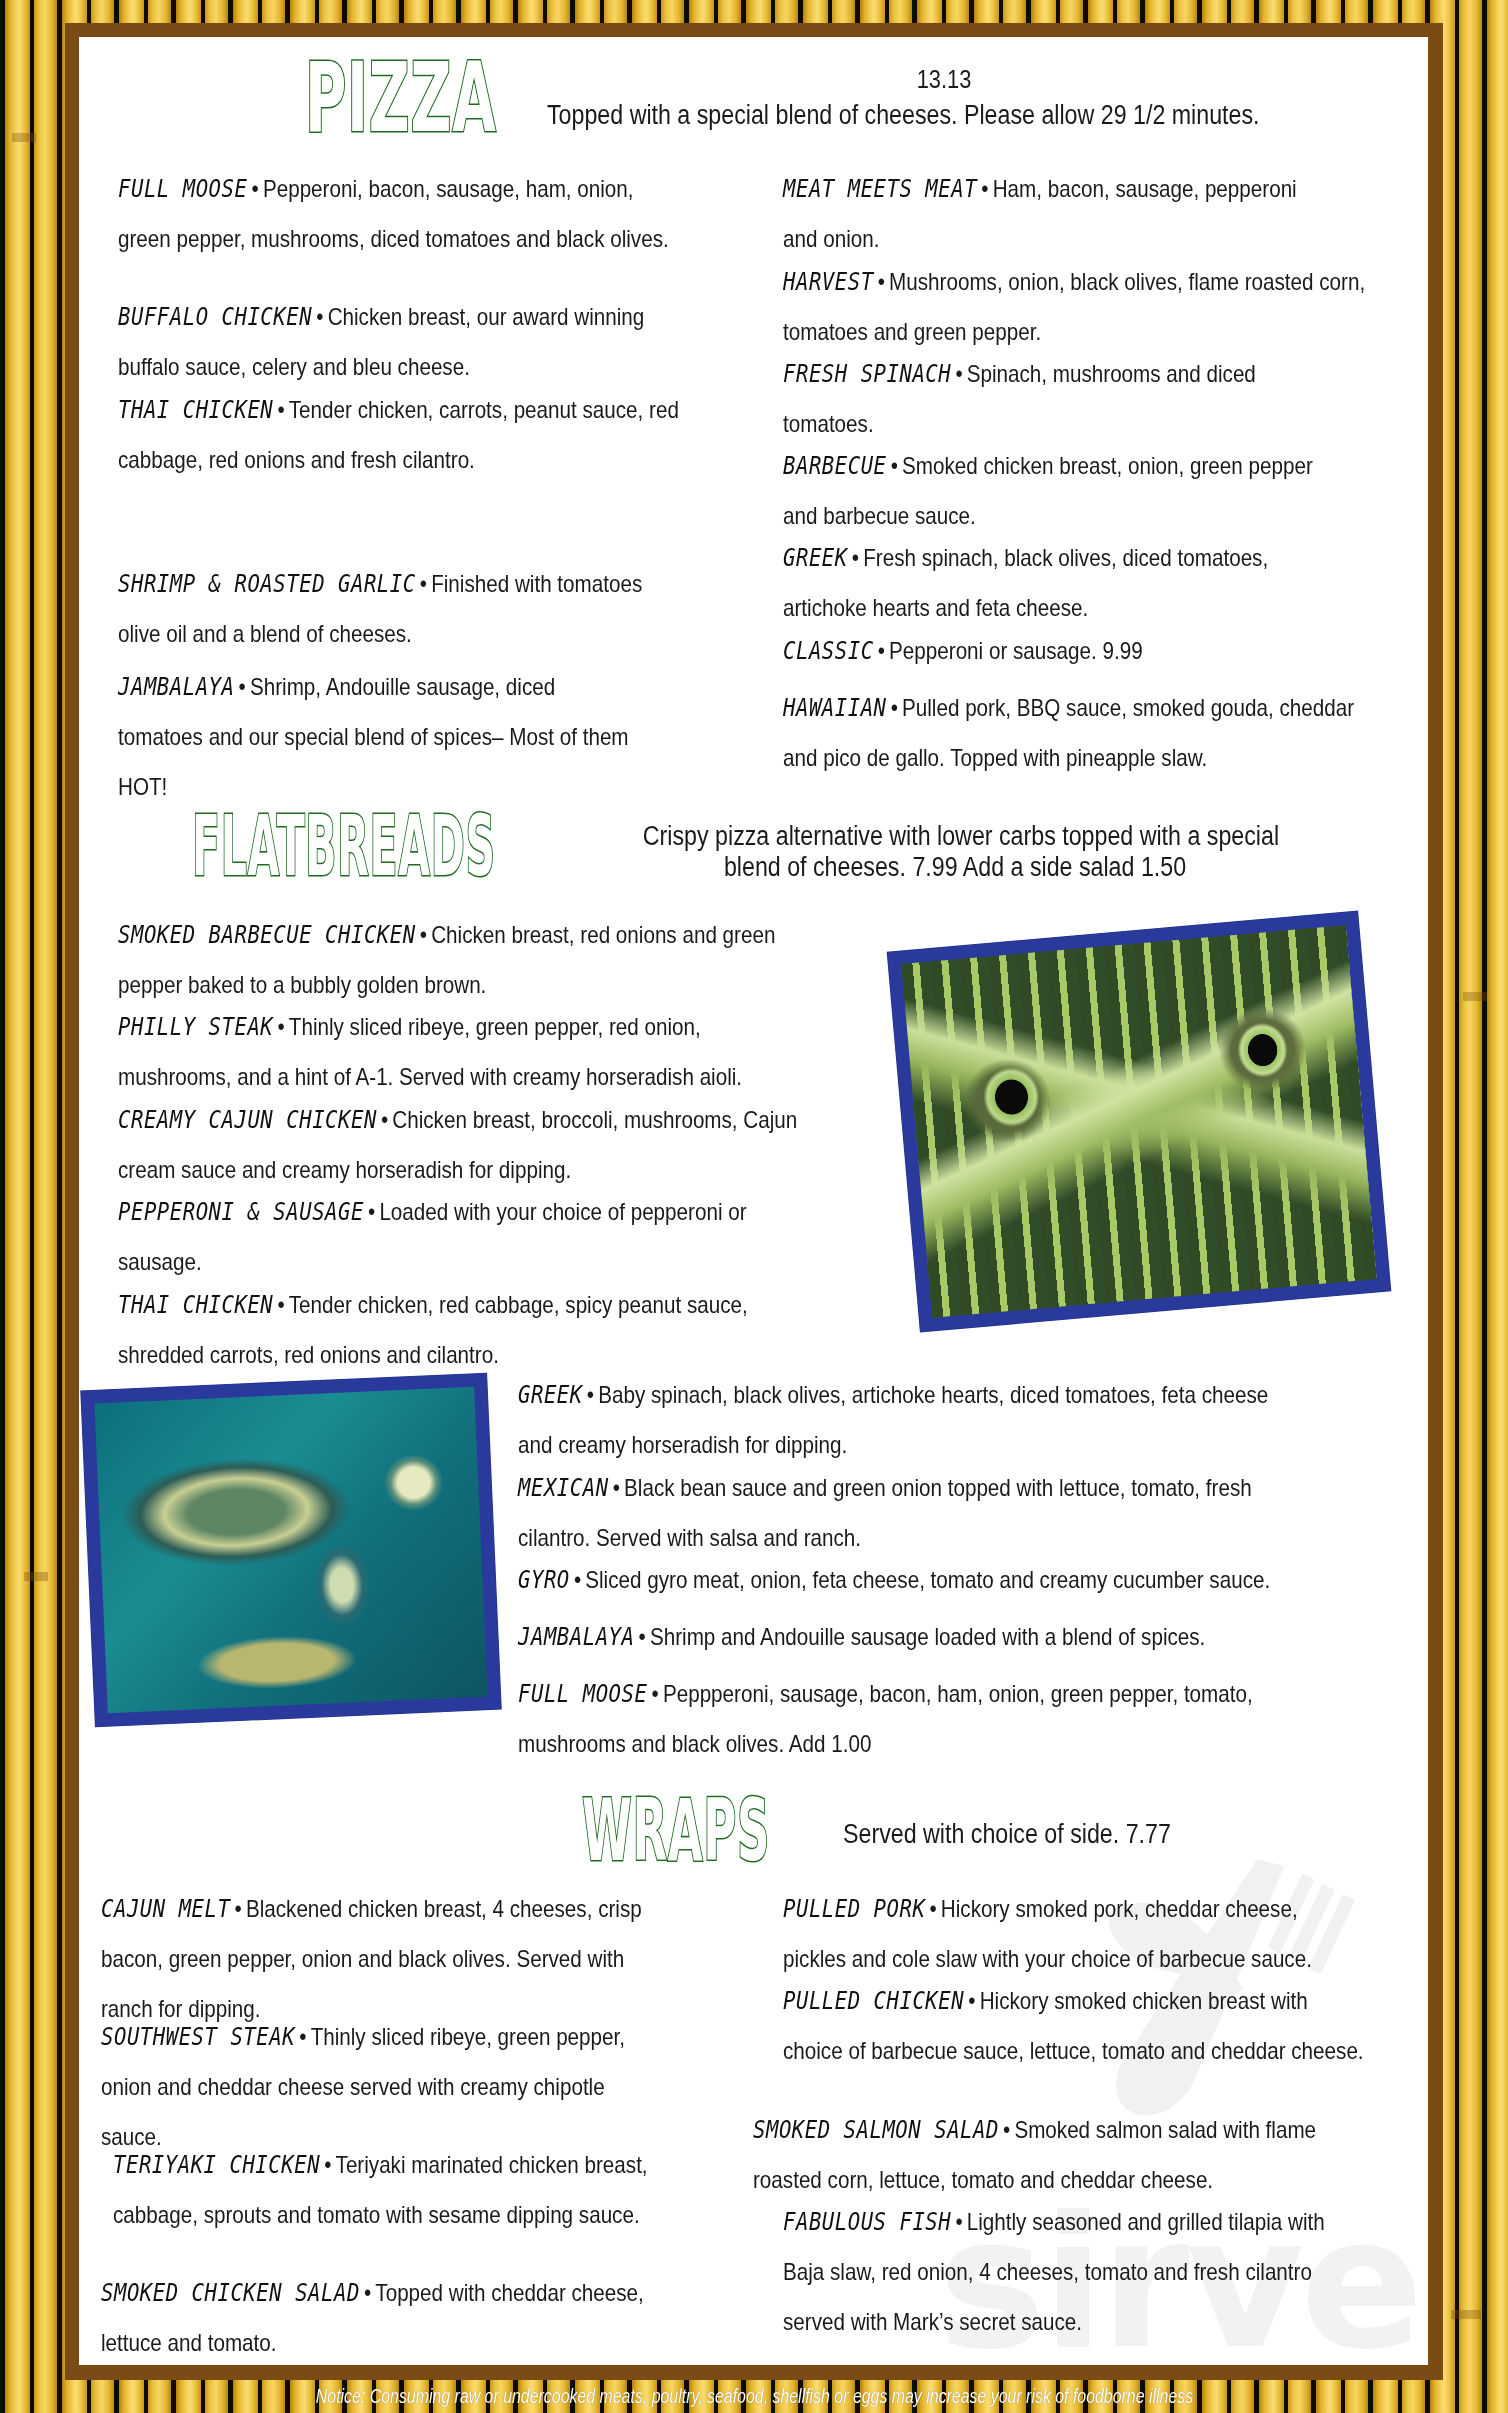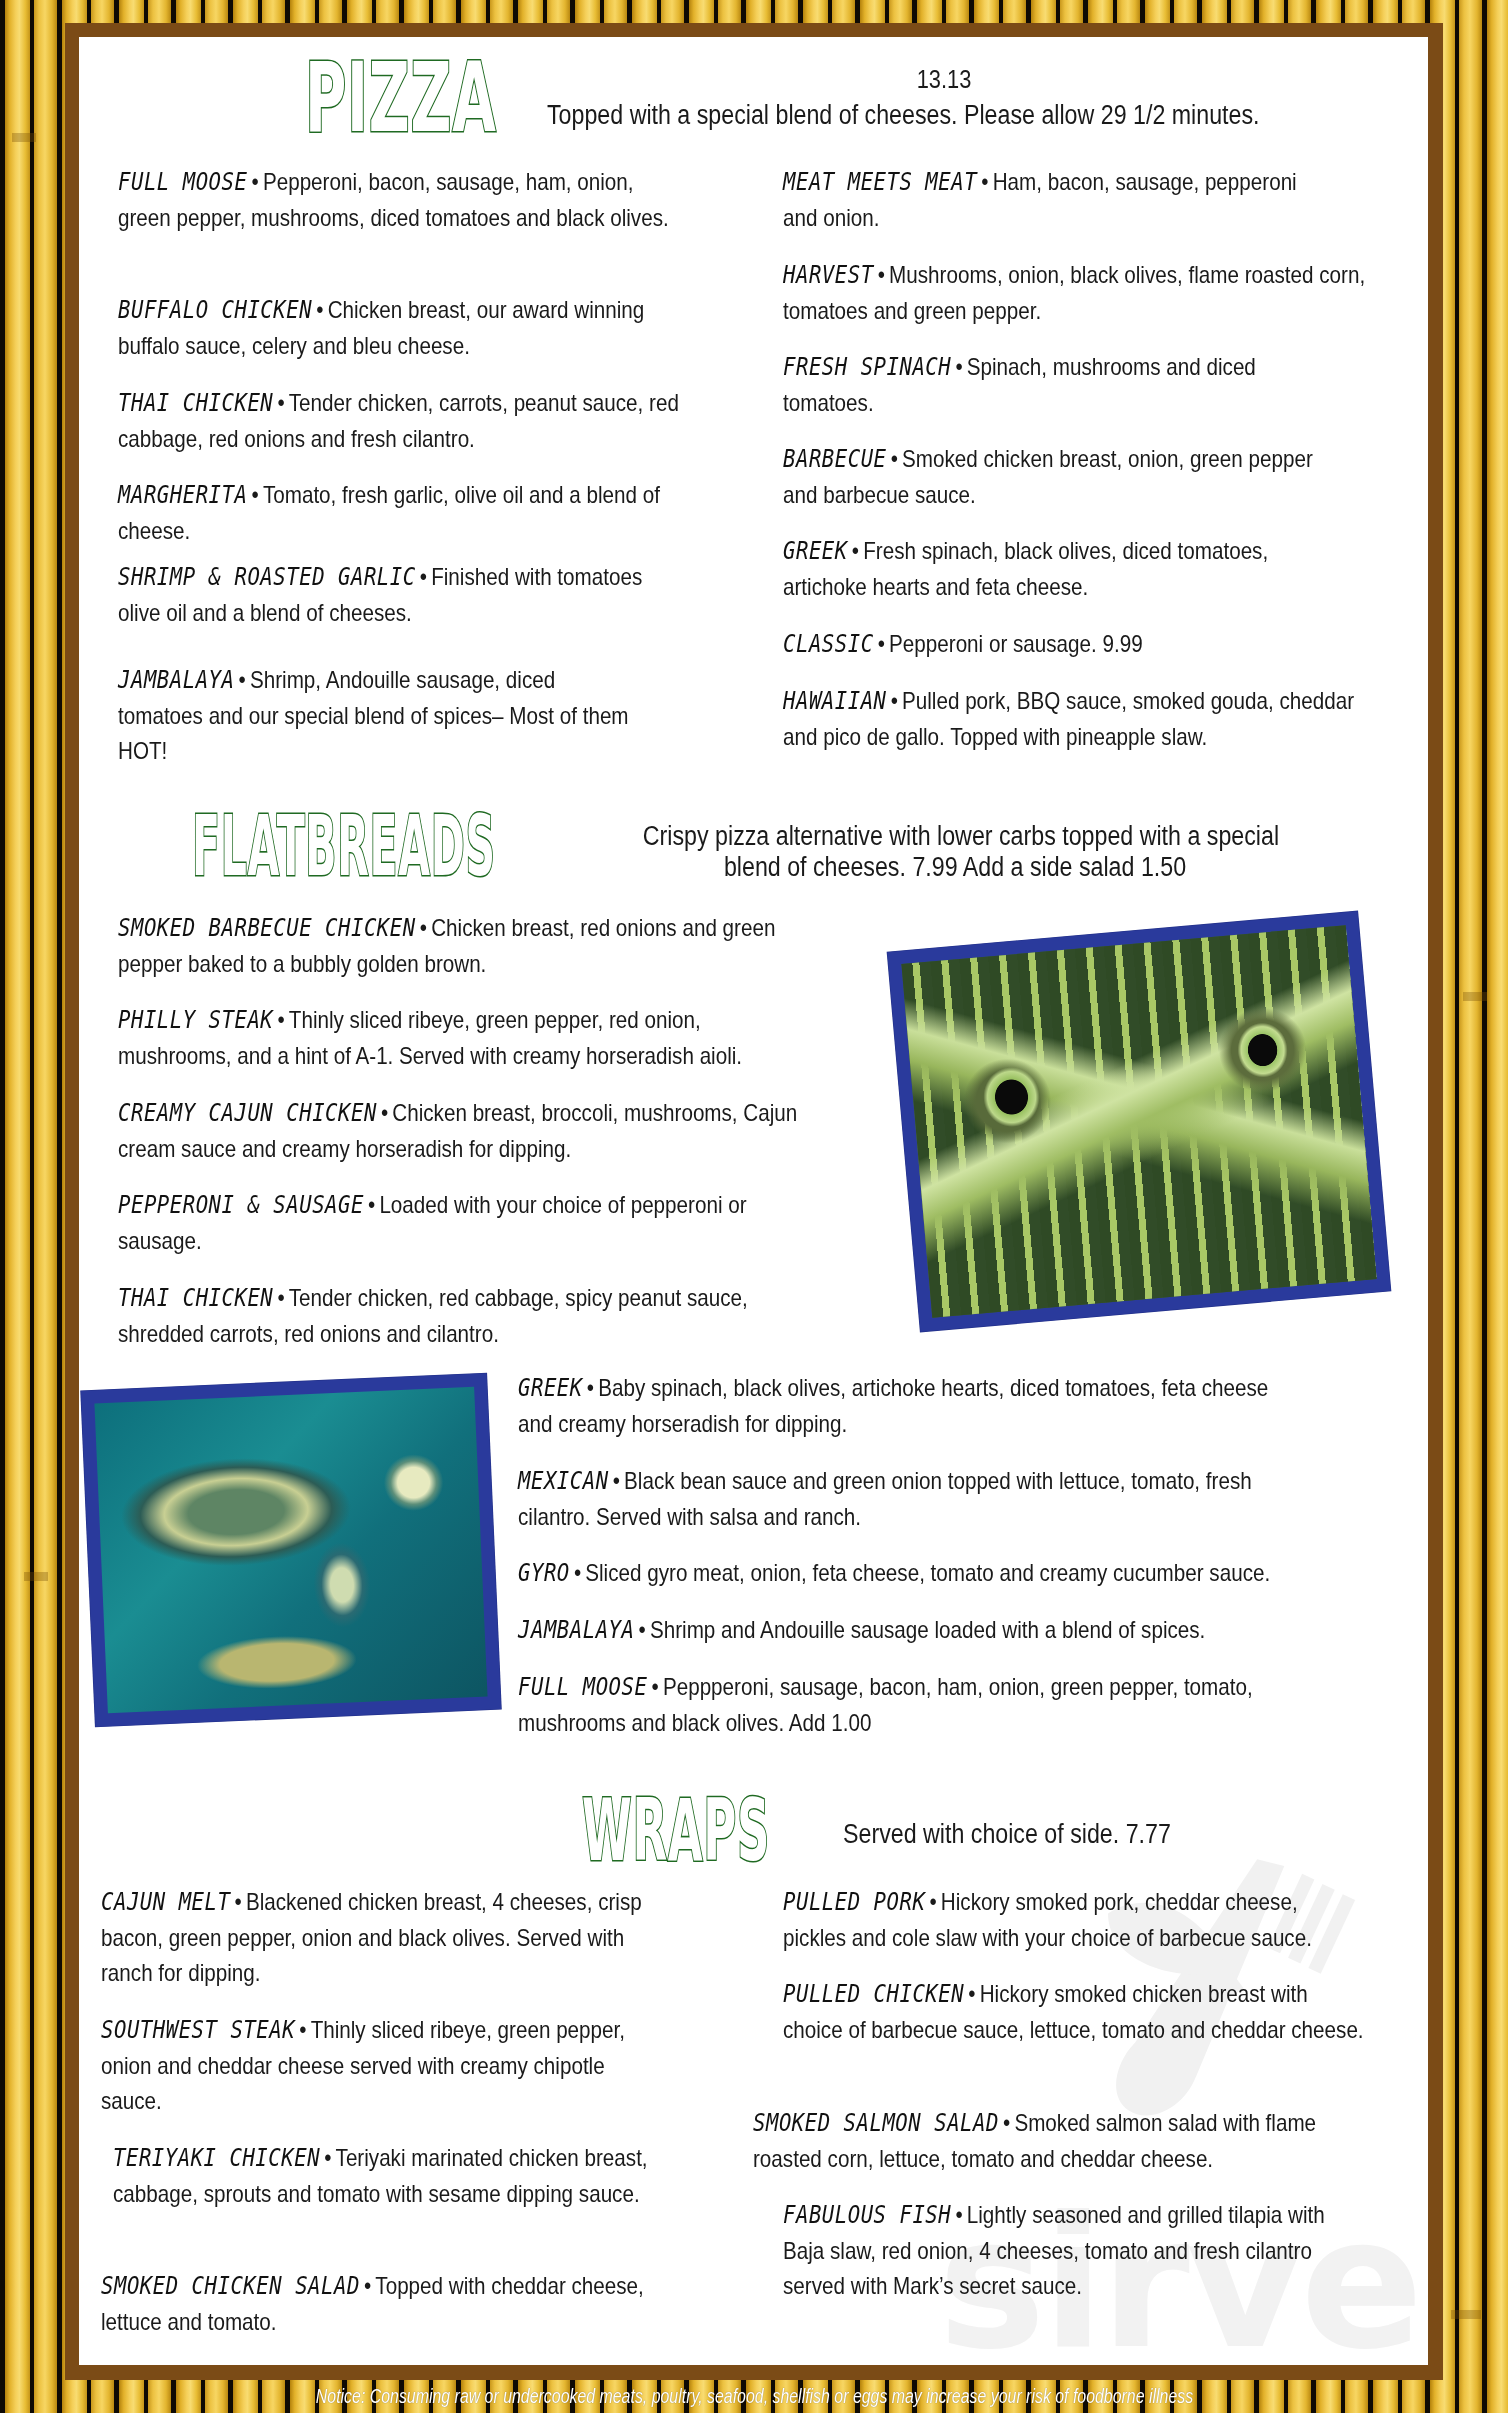--- a/index.html
+++ b/index.html
@@ -48,21 +48,21 @@
     transform: scaleX(0.86);
     transform-origin: left top;
     white-space: nowrap;
   }
   .sub.center { text-align: center; transform-origin: center top; }
 
   .item {
     position: absolute;
     font-family: "Liberation Sans", sans-serif;
     font-size: 24px;
-    line-height: 35px;
+    line-height: 50px;
     color: #1a1a1a;
   }
   .item .inner {
     transform: scaleX(0.86);
     transform-origin: left top;
     display: block;
   }
   .item-name {
     font-family: "DejaVu Sans Mono", monospace;
     font-size: 24px;
@@ -163,23 +163,20 @@
 
     <div class="item" style="left:39px; top:127px; width:665px;">
       <span class="inner"><span class="item-name">FULL MOOSE</span><span class="bullet">•</span><span>Pepperoni, bacon, sausage, ham, onion, green pepper, mushrooms, diced tomatoes and black olives.</span></span>
     </div>
     <div class="item" style="left:39px; top:255px; width:665px;">
       <span class="inner"><span class="item-name">BUFFALO CHICKEN</span><span class="bullet">•</span><span>Chicken breast, our award winning buffalo sauce, celery and bleu cheese.</span></span>
     </div>
     <div class="item" style="left:39px; top:348px; width:665px;">
       <span class="inner"><span class="item-name">THAI CHICKEN</span><span class="bullet">•</span><span>Tender chicken, carrots, peanut sauce, red cabbage, red onions and fresh cilantro.</span></span>
     </div>
-    <div class="item" style="left:39px; top:440px; width:665px;">
-      <span class="inner"><span class="item-name">MARGHERITA</span><span class="bullet">•</span><span>Tomato, fresh garlic, olive oil and a blend of cheese.</span></span>
-    </div>
     <div class="item" style="left:39px; top:522px; width:665px;">
       <span class="inner"><span class="item-name">SHRIMP &amp; ROASTED GARLIC</span><span class="bullet">•</span><span>Finished with tomatoes olive oil and a blend of cheeses.</span></span>
     </div>
     <div class="item" style="left:39px; top:625px; width:611px;">
       <span class="inner"><span class="item-name">JAMBALAYA</span><span class="bullet">•</span><span>Shrimp, Andouille sausage, diced tomatoes and our special blend of spices– Most of them HOT!</span></span>
     </div>
 
     <div class="item" style="left:704px; top:127px; width:617px;">
       <span class="inner"><span class="item-name">MEAT MEETS MEAT</span><span class="bullet">•</span><span>Ham, bacon, sausage, pepperoni and onion.</span></span>
     </div>

